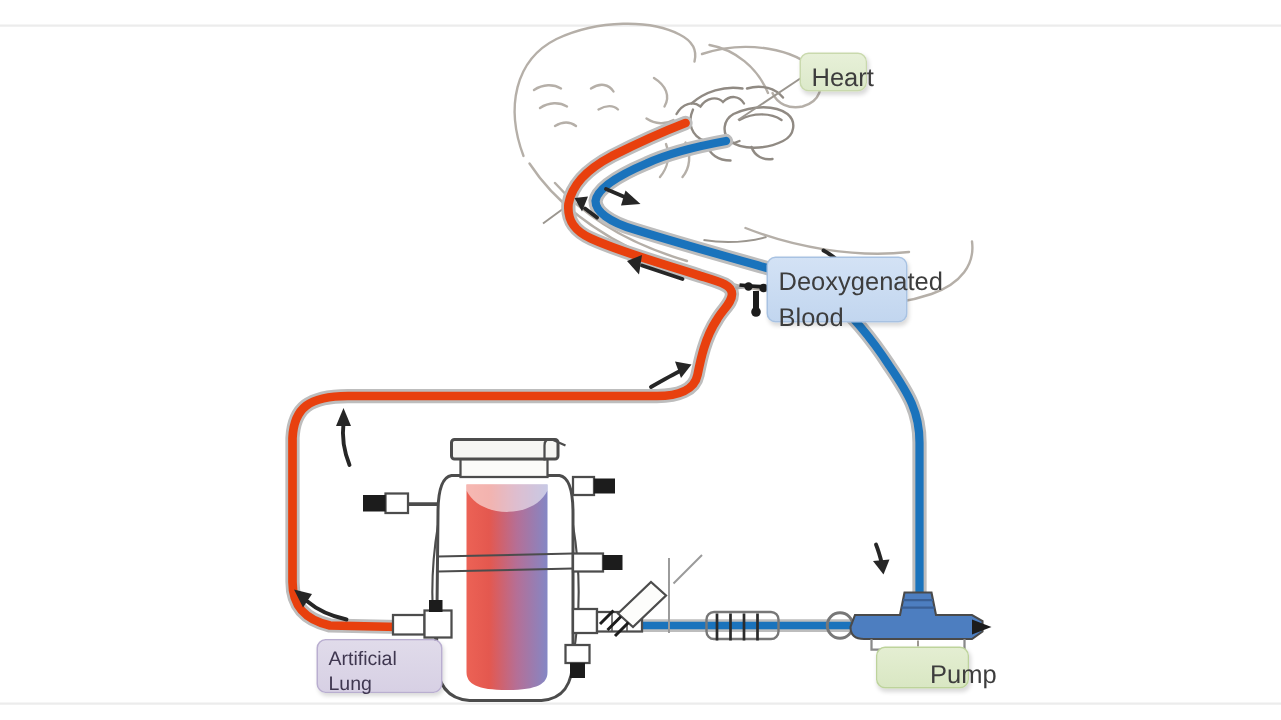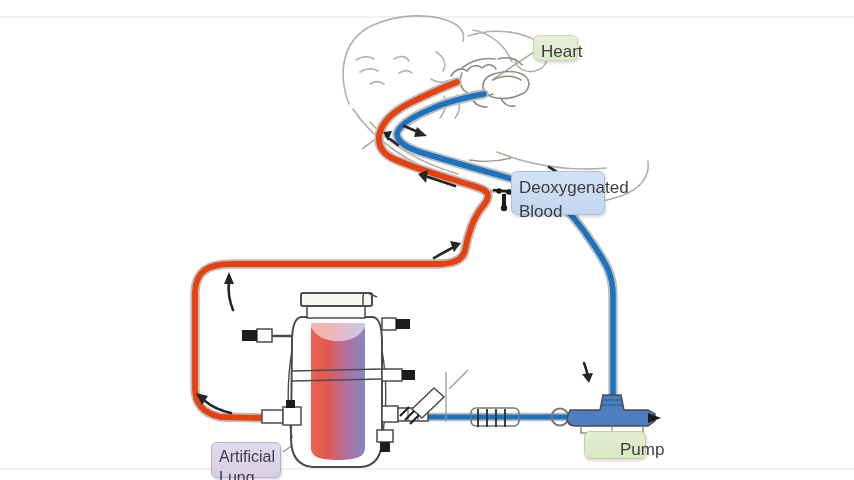--- a/index.html
+++ b/index.html
@@ -8,22 +8,22 @@
   #diagram-svg{position:absolute;left:0;top:0;}
   .label{position:absolute;border-radius:6px;color:var(--label-text);
          font-size:17px;line-height:1.42;box-shadow:1px 2px 3px rgba(0,0,0,.15);
          padding:4px 7px;box-sizing:border-box;}
   .label.heart{left:533px;top:35px;width:45px;height:26px;text-align:center;
          background:linear-gradient(180deg,#e7f0d8, var(--heart-bg));border:1px solid #c9d9ad;}
   .label.deoxy{left:511px;top:131px;width:94px;height:44px;
          background:linear-gradient(180deg,#d3e2f5, var(--deoxygenated-bg));border:1px solid #a8c2e2;margin-top:40px;}
   .label.oxy{left:270px;top:142px;width:96px;height:40px;
          background:linear-gradient(180deg,#e6b7ba, var(--oxygenated-bg));border:1px solid #c98f93;color:#45302f;}
-  .label.alung{left:211px;top:426px;width:70px;height:36px;font-size:16px;line-height:1.3;
-         background:linear-gradient(180deg,#e0dbea, var(--artificial-lung-bg));border:1px solid #b9aed0;color:#3f3750;margin-top:16px;}
+  .label.alung{left:211px;top:426px;width:84px;height:36px;font-size:13px;line-height:1.3;
+         background:linear-gradient(180deg,#e0dbea, var(--artificial-lung-bg));border:1px solid #b9aed0;color:#3f3750;}
   .label.pump{left:584px;top:431px;width:62px;height:28px;text-align:center;padding-top:6px;
          background:linear-gradient(180deg,#e4eed2, var(--pump-bg));border:1px solid #bdd39b;padding-left:35px;}
 </style>
 </head>
 <body>
 
 <div id="canvas">
 
 <svg id="diagram-svg" width="854" height="480" viewBox="0 0 854 480">
   <defs>

